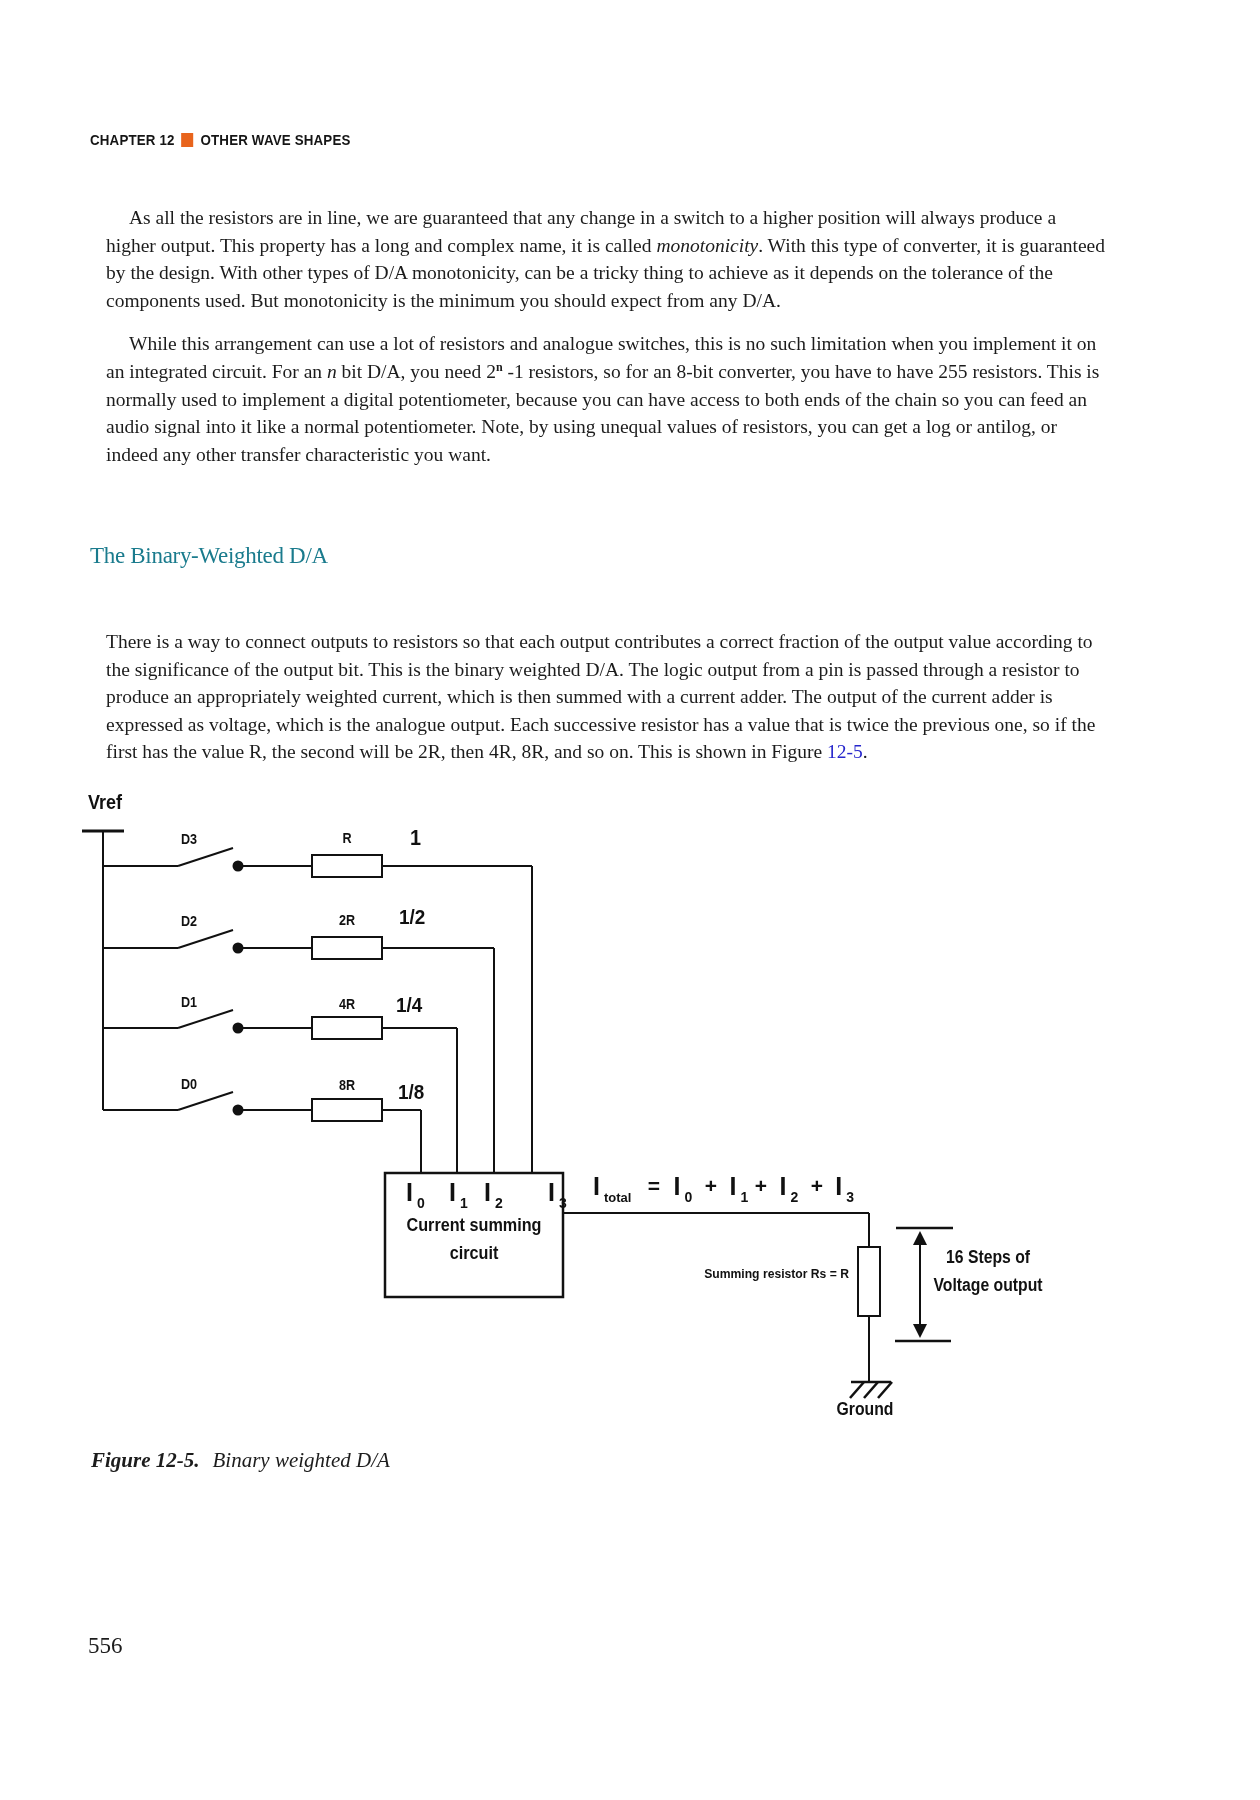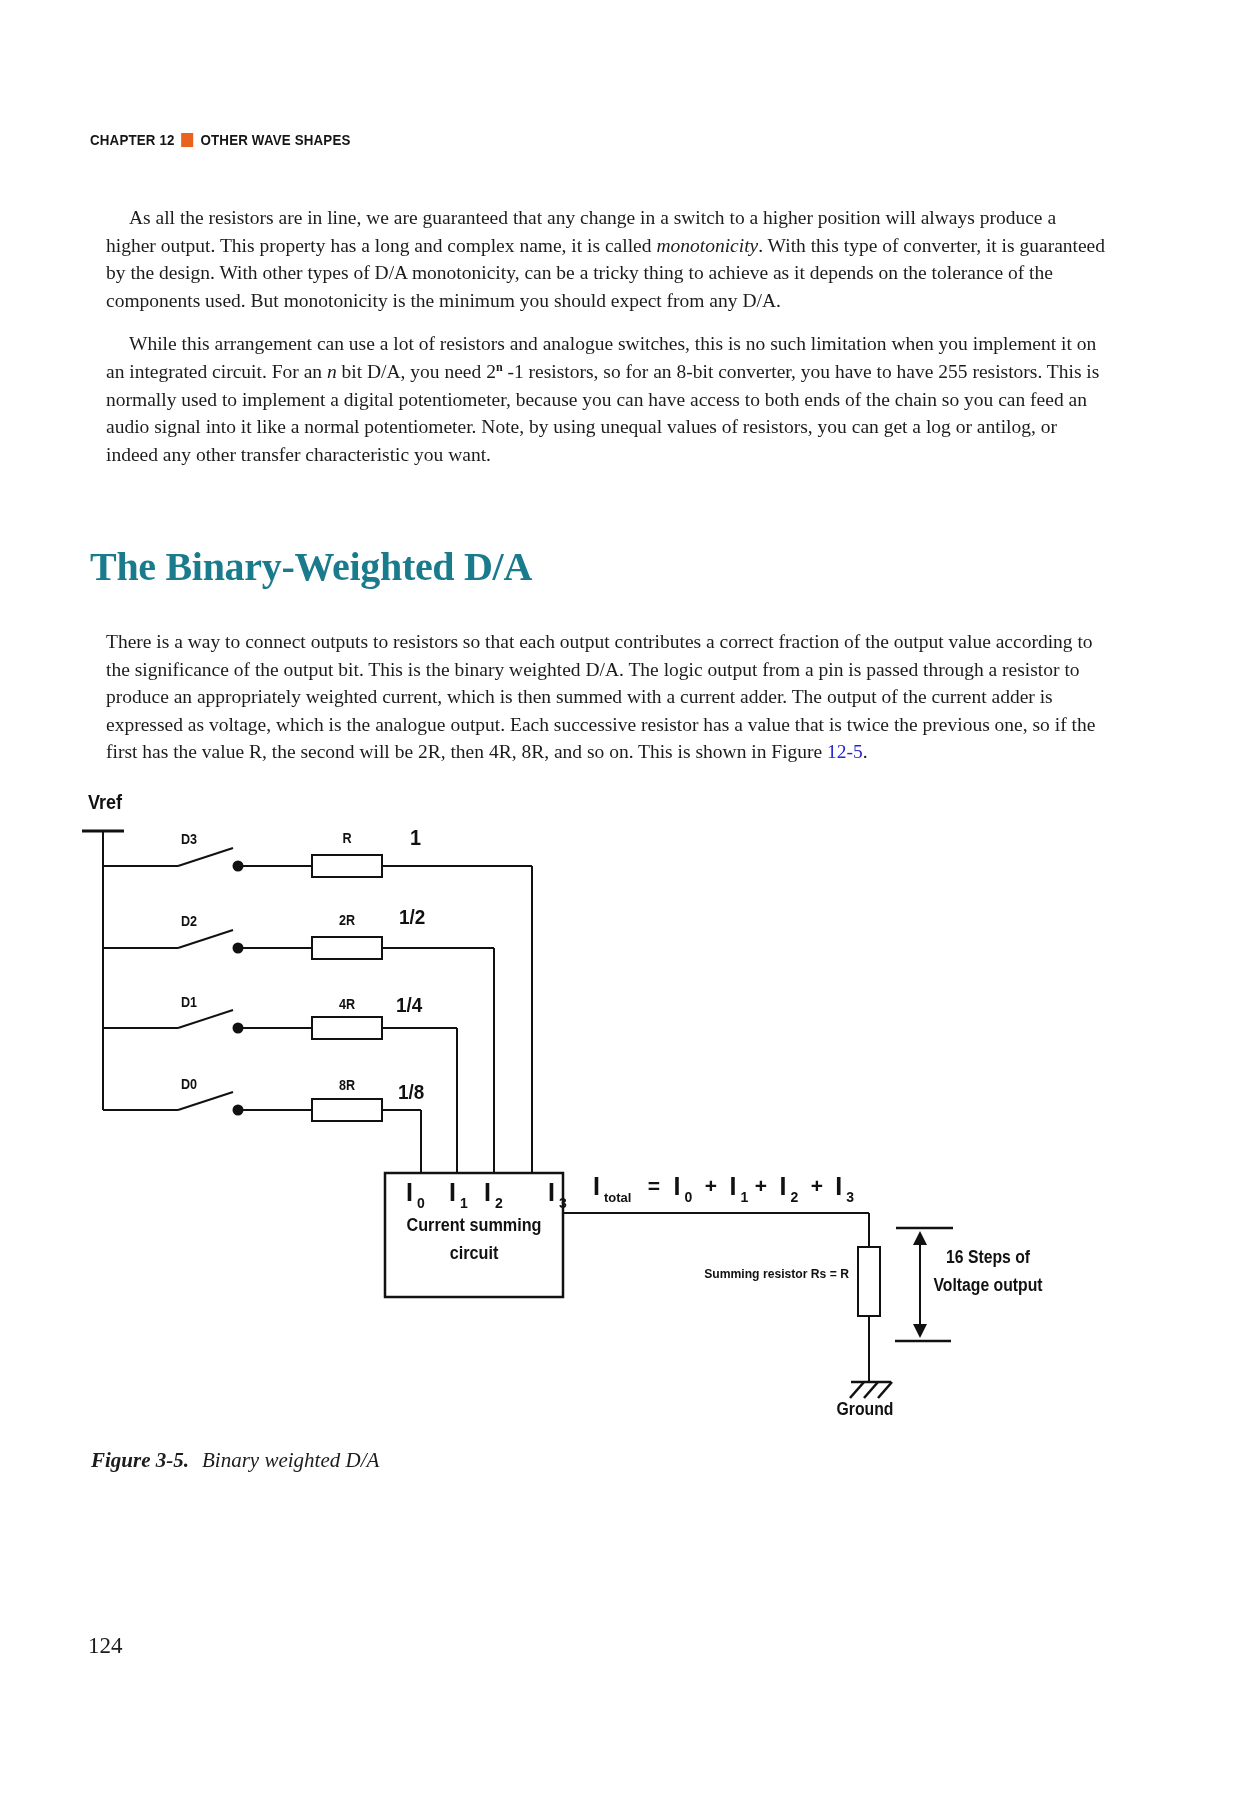--- a/index.html
+++ b/index.html
@@ -25,22 +25,22 @@
     font-size:19.5px; line-height:27.6px; color:#1c1c1c;
   }
   .bodycol p { margin:16px; }
   .bodycol p.indent { text-indent:23px; }
   .ital { font-style:italic; }
   sup.bsup { font-size:0.62em; font-weight:bold; vertical-align:super; line-height:0; }
   .figlink { color:#2626cc; text-decoration:none; cursor:pointer; }
 
   h1.section {
     position:absolute; left:90px; top:543px; margin:0;
-    font-family:"Liberation Serif", serif; font-weight:bold;
-    font-size:40px; letter-spacing:-0.3px; color:#1a7b8d; white-space:nowrap;
+    font-family:"Liberation Serif", serif; font-weight:normal;
+    font-size:23px; letter-spacing:-0.3px; color:#1a7b8d; white-space:nowrap;
   }
 
   
   .dlabel {
     position:absolute; font-family:"Liberation Sans", sans-serif;
     font-weight:bold; color:#111; white-space:nowrap; line-height:1;
   }
   .condL { transform:scaleX(0.9); transform-origin:left center; }
   .condC { transform:scaleX(0.9); transform-origin:center center; }
   .condR { transform:scaleX(0.9); transform-origin:right center; }
@@ -195,16 +195,16 @@
 </div>
 
 <div class="dlabel condR" style="left:609px; width:240px; top:1267px; font-size:13.5px; text-align:right;">Summing resistor Rs = R</div>
 
 <div class="dlabel ctr condC" style="left:918px; width:140px; top:1249px; font-size:17.5px;">16 Steps of</div>
 <div class="dlabel ctr condC" style="left:918px; width:140px; top:1277px; font-size:17.5px;">Voltage output</div>
 
 <div class="dlabel ctr condC" style="left:829px; width:72px; top:1401px; font-size:17.5px;">Ground</div>
 
 <div class="caption">
-  <span class="cap-label">Figure 3-5.</span><span class="cap-text">Binary weighted D/A</span>
-</div>
-
-<div class="folio">124</div>
+  <span class="cap-label">Figure 12-5.</span><span class="cap-text">Binary weighted D/A</span>
+</div>
+
+<div class="folio">556</div>
 
 </body></html>

